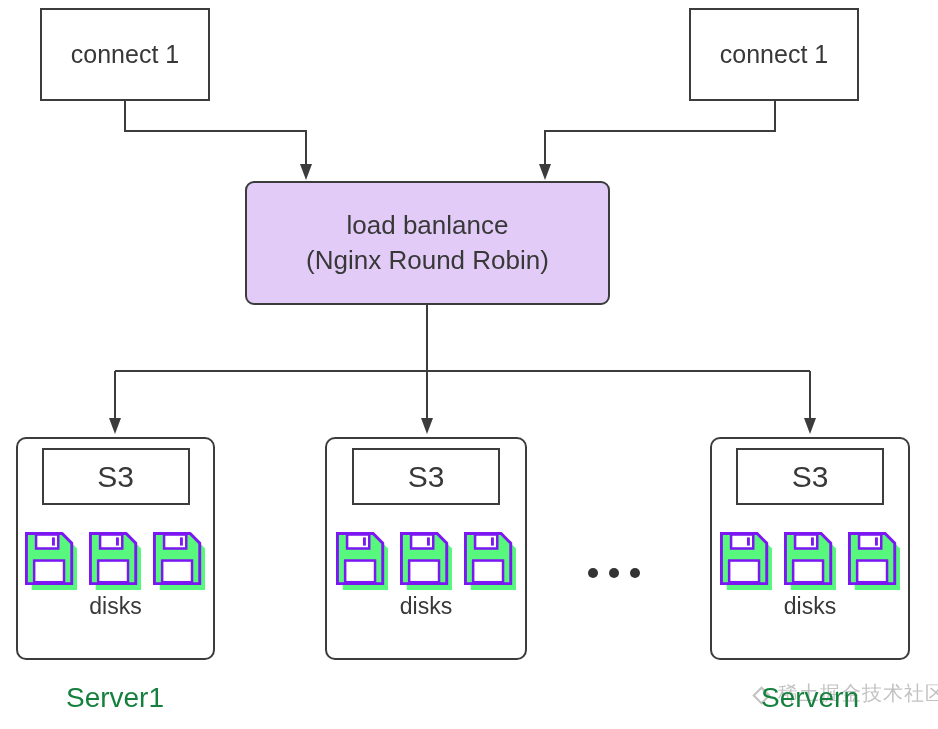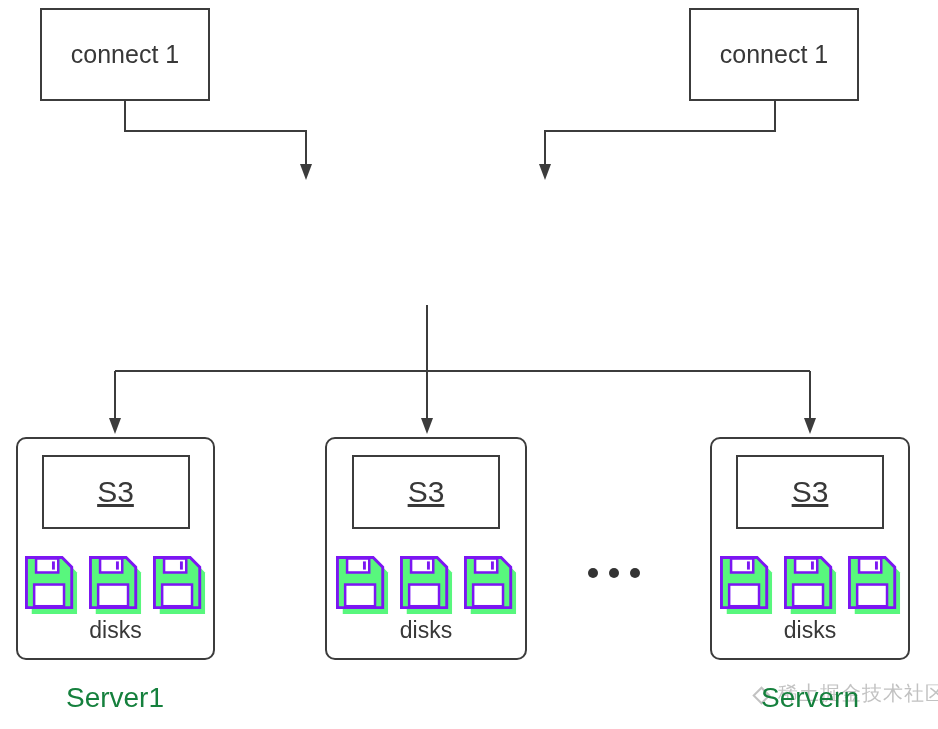--- a/index.html
+++ b/index.html
@@ -21,22 +21,22 @@
   svg.wires{position:absolute;left:0;top:0;pointer-events:none;}
   .server{
     position:absolute;top:437px;width:200px;height:223px;box-sizing:border-box;
     border:2px solid #3c3c3c;border-radius:10px;background:#fff;
     display:flex;flex-direction:column;align-items:center;
   }
   #server-1{left:16px;width:199px;}
   #server-2{left:325px;width:202px;}
   #server-3{left:710px;width:200px;}
   .s3-box{
-    margin-top:16px;width:148px;height:74px;box-sizing:border-box;border:2px solid #3c3c3c;
-    display:flex;align-items:center;justify-content:center;font-size:30px;background:#fff;text-decoration:underline;
+    margin-top:9px;width:148px;height:57px;box-sizing:border-box;border:2px solid #3c3c3c;
+    display:flex;align-items:center;justify-content:center;font-size:30px;background:#fff;
   }
   .disk-row{display:flex;gap:11px;margin-top:27px;}
   .disks-label{margin-top:2px;font-size:23px;}
   .server-label{
     position:absolute;top:682px;width:220px;text-align:center;font-size:28px;color:#15803d;z-index:2;
   }
   #server-label-1{left:5px;}
   #server-label-2{left:317px;}
   #server-label-3{left:700px;}
   .dots{position:absolute;left:588px;top:568px;display:flex;gap:11px;}
@@ -75,20 +75,24 @@
     </g>
   </svg>
 
   <div class="node client" id="client-1">
     <span>connect 1</span>
   </div>
   <div class="node client" id="client-2">
     <span>connect 1</span>
   </div>
 
+  <div class="node lb">
+    <span>load banlance</span>
+    <span>(Nginx Round Robin)</span>
+  </div>
 
   <div class="server" id="server-1">
     <div class="s3-box">
       <span>S3</span>
     </div>
     <div class="disk-row">
 <svg width="53" height="59" viewBox="0 0 55 61">
   <path d="M7 7 H44 L54 17 V60 H7 Z" fill="#58f77d"></path>
   <path d="M1.5 1.5 H38.5 L48.5 11.5 V53.5 H1.5 Z" fill="#58f77d" stroke="#7c16f2" stroke-width="3"></path>
   <rect x="11.5" y="2.5" width="23" height="14.5" fill="#ffffff" stroke="#7c16f2" stroke-width="2.6"></rect>

